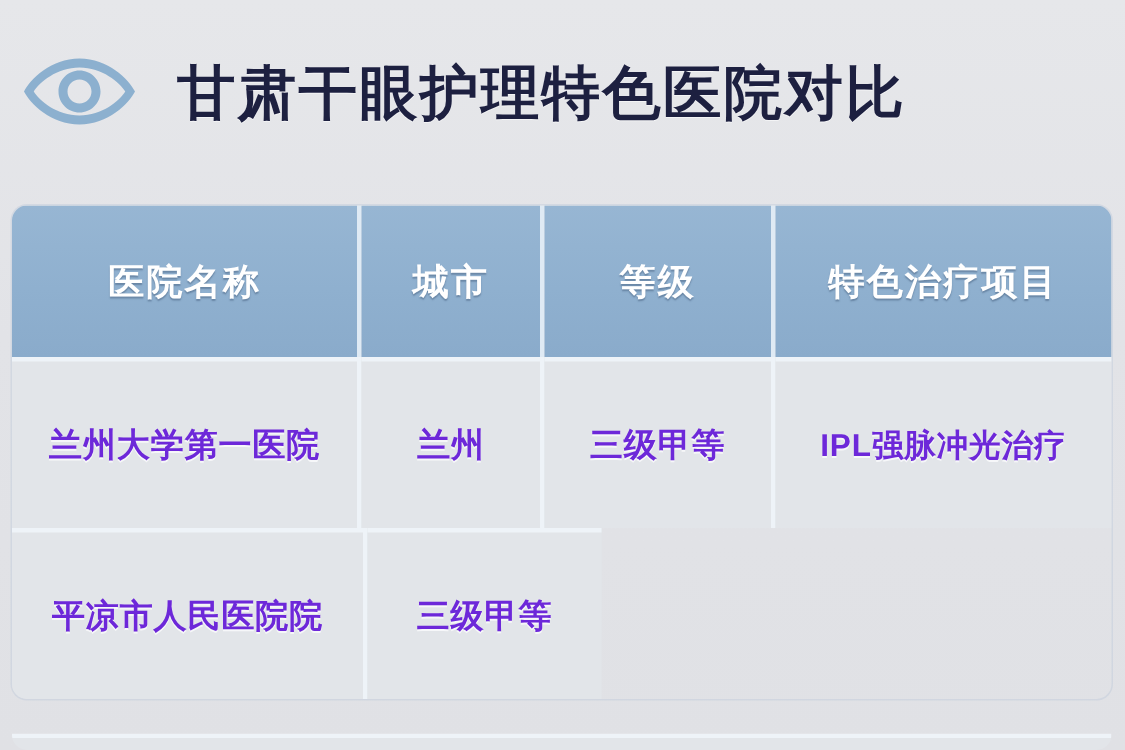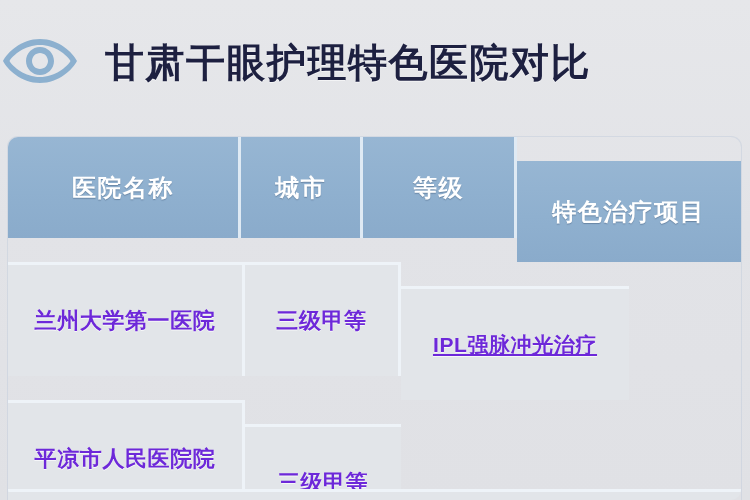--- a/index.html
+++ b/index.html
@@ -24,21 +24,21 @@
 
   
   .header {
     position: absolute;
     left: 0;
     top: 0;
     width: 750px;
     height: 128px;
     display: flex;
     align-items: center;
-    padding-left: 1px;
+    padding-left: 14px;
     box-sizing: border-box;
   }
   .eye-icon {
     width: 78px;
     height: 60px;
     flex: 0 0 auto;
     display: block;
     margin-top: -6px;
     margin-right: 26px;
   }
@@ -69,21 +69,21 @@
   }
   .cell {
     box-sizing: border-box;
     display: flex;
     align-items: center;
     justify-content: center;
     text-align: center;
     border-right: 3px solid #eef3f8;
     overflow: hidden;
   }
-  .cell:last-child { border-right: none; margin-top: 24px; }
+  .cell:last-child { border-right: none; }
 
   .c1 { width: 237px; }
   .c2 { width: 124px; }
   .c3 { width: 156px; }
   .c4 { width: 228px; }
 
   .row-head .cell {
     height: 101px;
     background: linear-gradient(180deg, #97b6d3 0%, #8fb0cf 55%, #8aabcb 100%);
     color: #ffffff;
@@ -97,21 +97,21 @@
   .row-body .cell {
     height: 114px;
     background: #e2e5e9;
     color: #6d28d9;
     font-size: 22px;
     font-weight: 700;
     letter-spacing: 0.6px;
     text-shadow: 0 1px 0 rgba(255,255,255,0.7);
     border-top: 3px solid #eef3f8;
   }
-  .row-body .cell.c4 { font-size: 21px; text-decoration: underline; }
+  .row-body .cell.c4 { font-size: 21px; }
 
   .table-bottom-strip {
     position: absolute;
     left: 8px;
     top: 489px;
     width: 733px;
     height: 11px;
     background: #e2e5e9;
     border-top: 3px solid #eef3f8;
     border-radius: 0 0 10px 10px;
@@ -137,20 +137,21 @@
 
     <div class="row row-head">
       <div class="cell c1">医院名称</div>
       <div class="cell c2">城市</div>
       <div class="cell c3">等级</div>
       <div class="cell c4">特色治疗项目</div>
     </div>
 
     <div class="row row-body">
       <div class="cell c1">兰州大学第一医院</div>
+      <div class="cell c2">兰州</div>
       <div class="cell c3">三级甲等</div>
       <div class="cell c4">IPL强脉冲光治疗</div>
     </div>
 
     <div class="row row-body">
       <div class="cell c1">平凉市人民医院院</div>
       <div class="cell c3">三级甲等</div>
     </div>
 
   </div>

